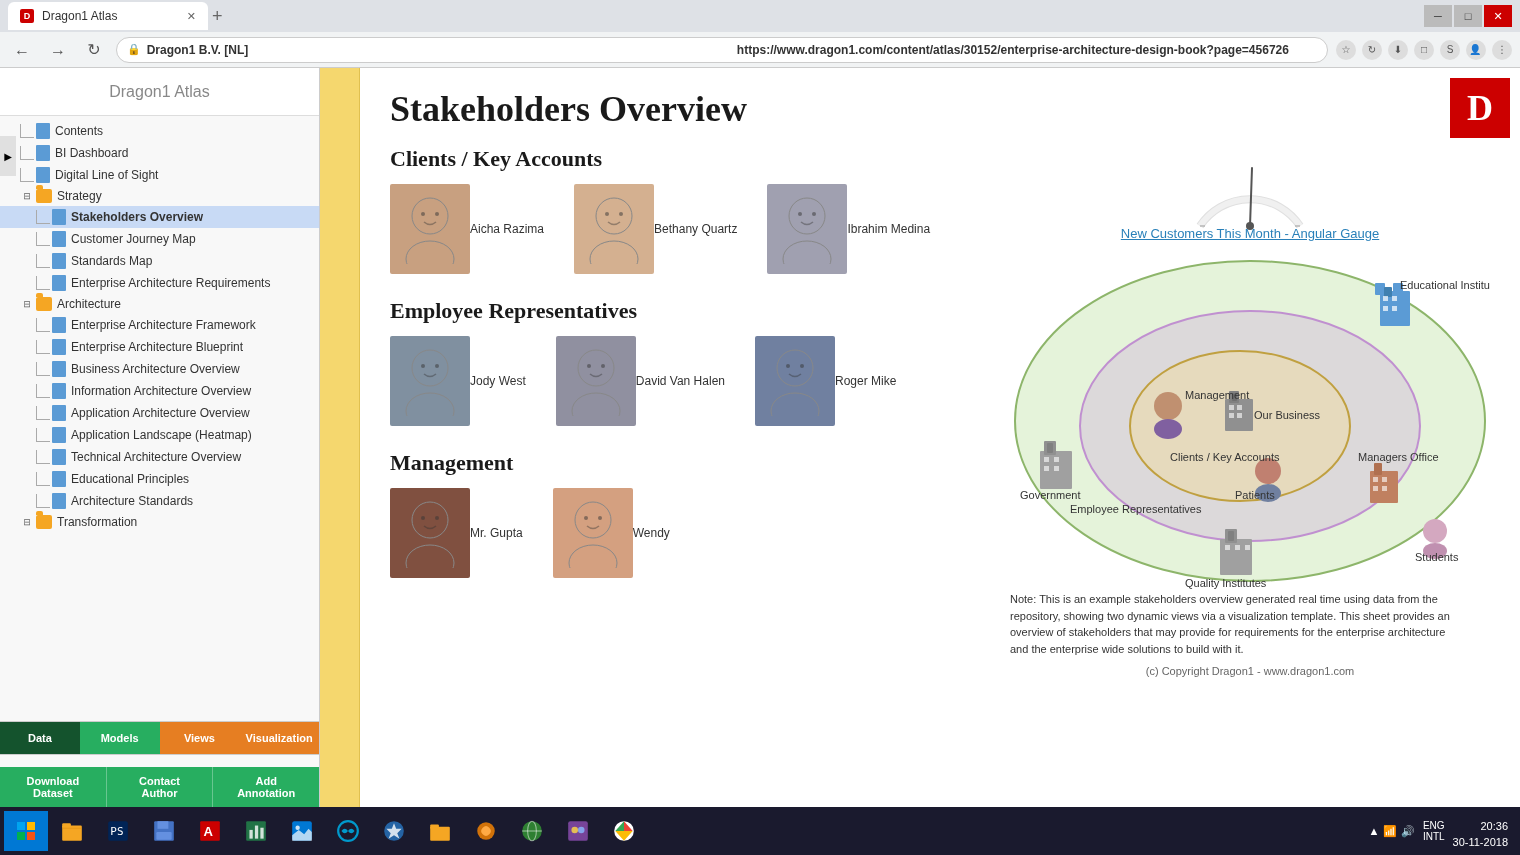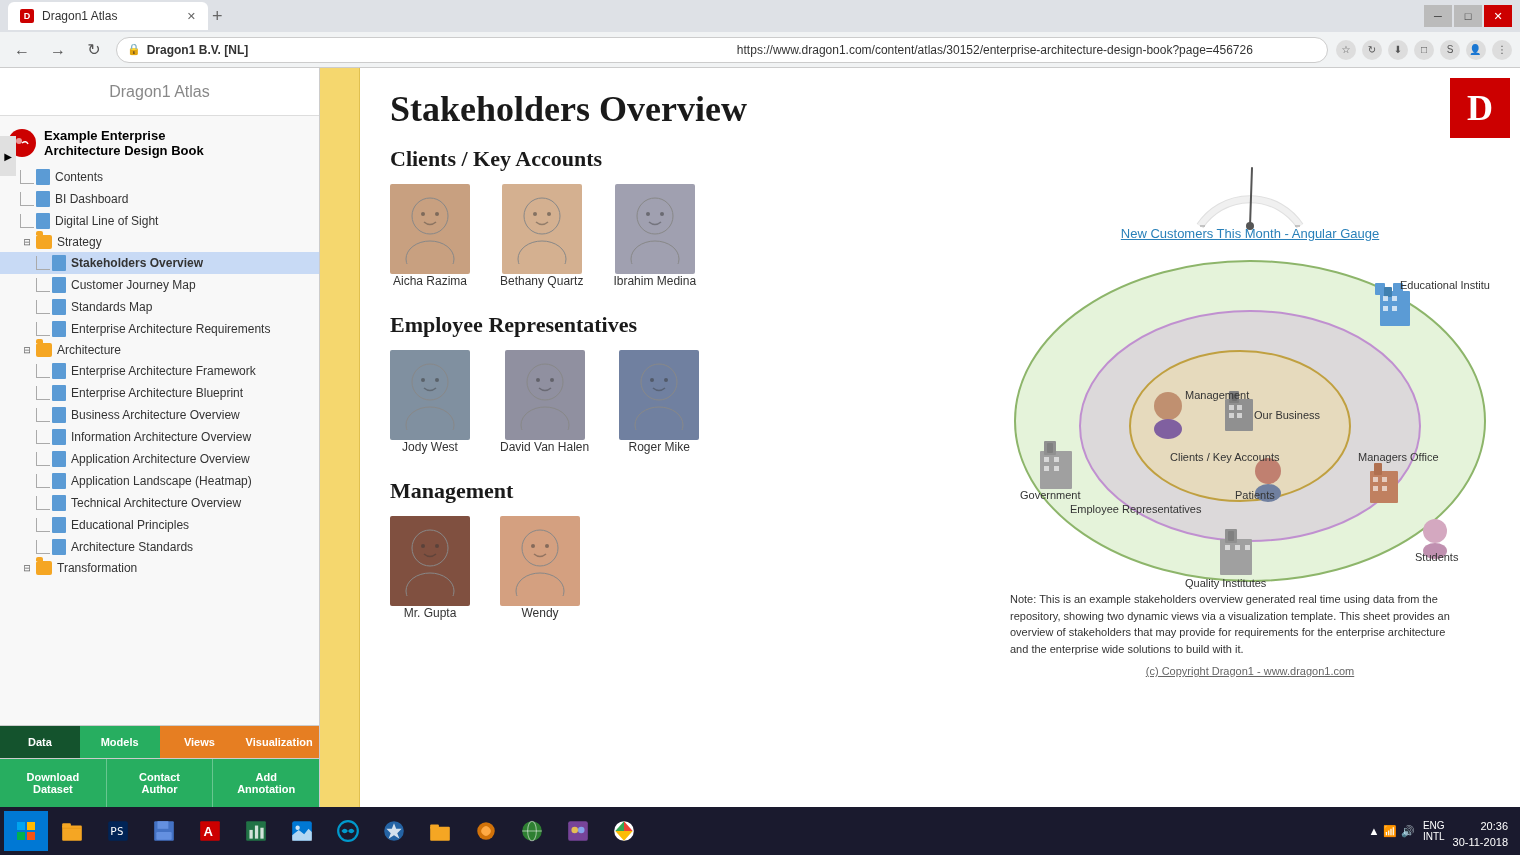--- a/index.html
+++ b/index.html
@@ -88,21 +88,21 @@
       border: 1px solid #ccc;
       border-radius: 13px;
       display: flex;
       align-items: center;
       padding: 0 10px;
       font-size: 12px;
       color: #333;
       gap: 6px;
     }
     .lock-icon { color: #666; font-size: 11px; }
-    .address-text { flex: 1; }
+    .address-text { flex: 1; font-weight: bold; }
     .address-icons {
       display: flex;
       gap: 6px;
       align-items: center;
     }
     .addr-icon {
       width: 20px; height: 20px;
       background: #ddd;
       border-radius: 50%;
       display: flex; align-items: center; justify-content: center;
@@ -219,28 +219,29 @@
     .tab-btn.models { background: #27ae60; }
     .tab-btn.views { background: #e67e22; }
     .tab-btn.visualization { background: #e67e22; }
 
     .action-btns {
       display: flex;
       border-top: 1px solid #ccc;
     }
     .action-btn {
       flex: 1;
-      height: 48px;
+      height: 40px;
       background: #27ae60;
       border: none;
       cursor: pointer;
       font-size: 11px;
       color: #fff;
       font-weight: bold;
       border-right: 1px solid rgba(255,255,255,0.3);
+      margin-top: 12px;
     }
     .action-btn:last-child { border-right: none; }
     .yellow-bar {
       width: 40px;
       background: #f5d76e;
       border-right: 1px solid #e0c050;
       flex-shrink: 0;
     }
     .content-with-bar {
       flex: 1;
@@ -284,21 +285,21 @@
       margin-bottom: 12px;
       font-family: Georgia, serif;
     }
     .person-grid {
       display: flex;
       gap: 30px;
       margin-bottom: 24px;
     }
     .person-card {
       display: flex;
-      flex-direction: column;
+      flex-direction: row;
       align-items: center;
     }
     .person-name {
       font-size: 12px;
       color: #333;
       text-align: center;
     }
     .gauge-area {
       text-align: center;
       margin-bottom: 8px;
@@ -324,21 +325,20 @@
       font-size: 11px;
       color: #333;
       line-height: 1.5;
       max-width: 440px;
     }
     .copyright {
       font-size: 11px;
       color: #666;
       text-align: center;
       margin-top: 8px;
-      text-decoration: underline;
     }
 
     
     .media-bar {
       height: 40px;
       background: #f0f0f0;
       border-top: 1px solid #ccc;
       display: flex;
       align-items: center;
       padding: 0 8px;
@@ -479,33 +479,20 @@
   <div style="display:flex; height: calc(855px - 32px - 36px - 48px); position:relative;">
 
     <button class="sidebar-toggle">▶</button>
 
     <div class="sidebar">
       <div class="sidebar-header">
         <span>Dragon1 Atlas</span>
       </div>
       <div class="tree-container">
 
-        <div class="tree-root">
-          <div class="tree-root-icon">
-            <svg width="18" height="18" viewBox="0 0 18 18">
-              <circle cx="9" cy="9" r="8" fill="#cc0000"></circle>
-              <circle cx="6" cy="7" r="3" fill="#fff" opacity="0.6"></circle>
-              <path d="M9 9 Q13 6 15 10" stroke="#fff" stroke-width="1.5" fill="none"></path>
-            </svg>
-          </div>
-          <div>
-            <div style="font-size:13px; font-weight:bold;">Example Enterprise</div>
-            <div style="font-size:13px; font-weight:bold;">Architecture Design Book</div>
-          </div>
-        </div>
 
         <div id="tree-items">
             <div class="tree-item tree-indent-1">
               <span style="width:14px; display:inline-block; border-left:1px solid #aaa; border-bottom:1px solid #aaa; height:14px; margin-right:2px;"></span>
               <span style="width:14px; height:16px; background:#5b9bd5; border-radius:1px; display:inline-block; margin-right:5px; flex-shrink:0;"></span>
               <span>Contents</span>
             </div>
             <div class="tree-item tree-indent-1">
               <span style="width:14px; display:inline-block; border-left:1px solid #aaa; border-bottom:1px solid #aaa; height:14px; margin-right:2px;"></span>
               <span style="width:14px; height:16px; background:#5b9bd5; border-radius:1px; display:inline-block; margin-right:5px; flex-shrink:0;"></span>

